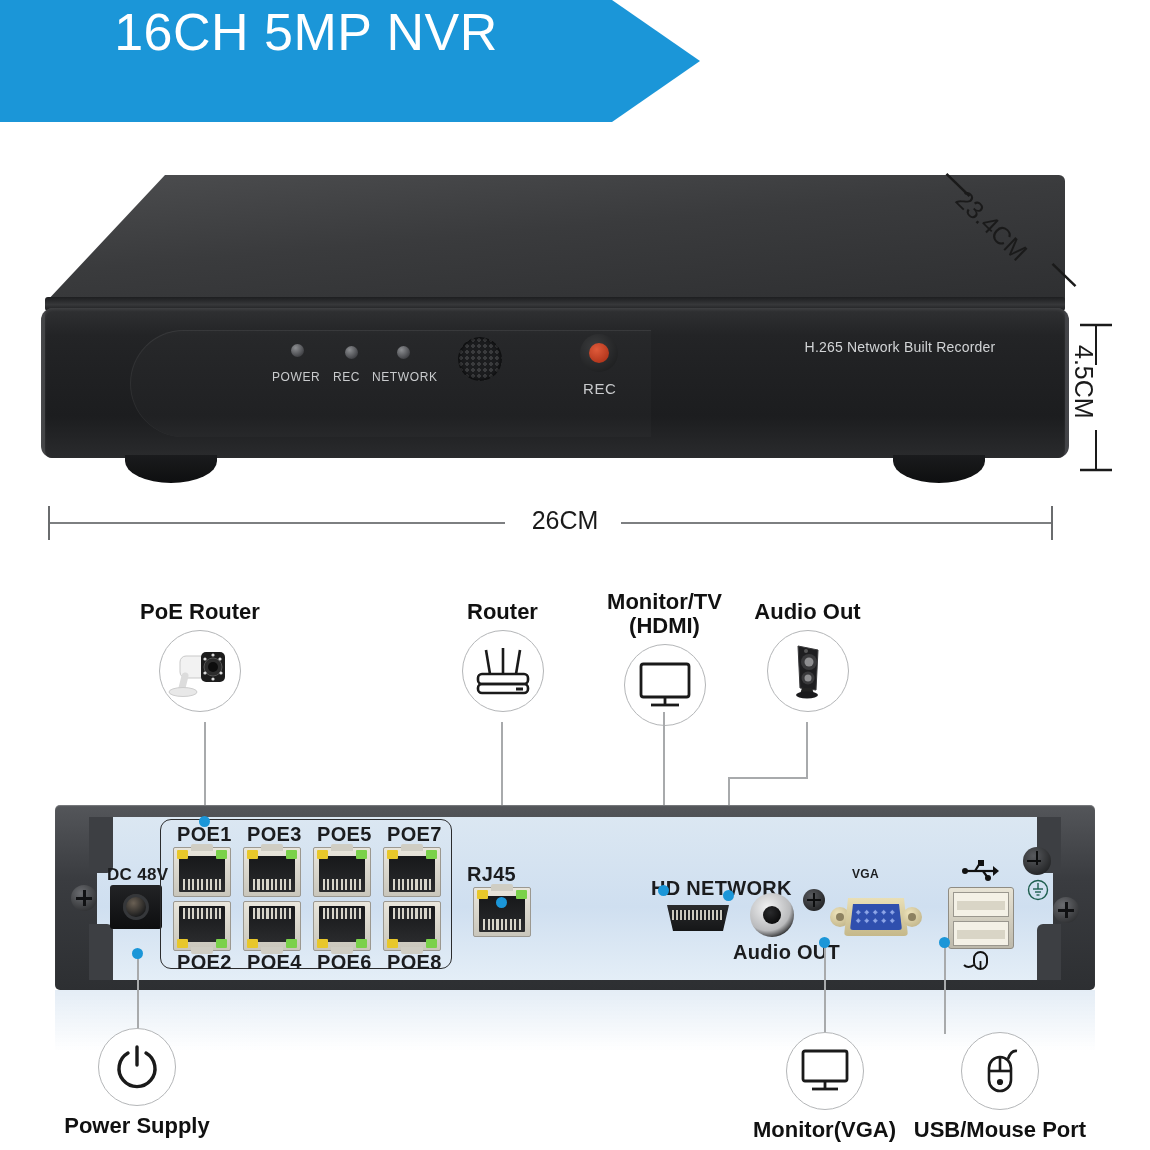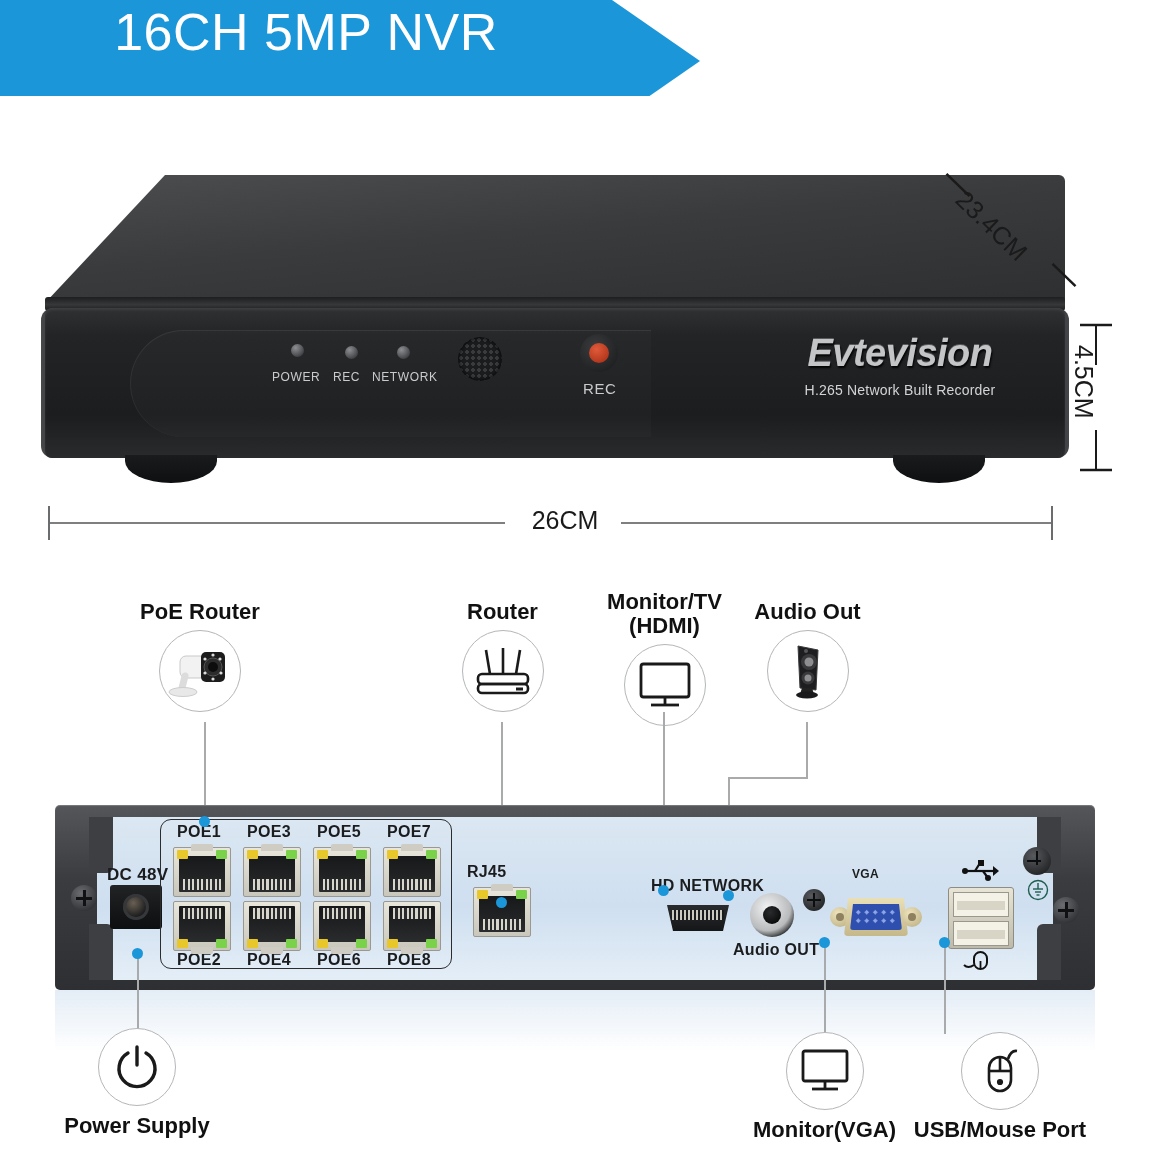--- a/index.html
+++ b/index.html
@@ -1,20 +1,20 @@
 <!DOCTYPE html>
 <html><head>
 <meta charset="utf-8">
 <style>
   html,body{margin:0;padding:0;background:#ffffff;}
   body{width:1150px;height:1150px;position:relative;overflow:hidden;
        font-family:"Liberation Sans",sans-serif;color:#111;}
 
   
-  #banner{position:absolute;left:0;top:0;width:700px;height:96px;}
+  #banner{position:absolute;left:0;top:0;width:700px;height:122px;}
   #banner .shape{position:absolute;left:0;top:0;width:100%;height:100%;
     background:#1b96d8;
     clip-path:polygon(0 0, 612px 0, 700px 61px, 612px 122px, 0 122px);}
   #banner .t1{position:absolute;left:0;top:6px;width:612px;text-align:center;
     color:#fff;font-size:52px;font-weight:400;letter-spacing:.5px;line-height:1;}
   #banner .t2{position:absolute;left:0;top:68px;width:612px;text-align:center;
     color:#fff;font-size:36px;font-weight:400;line-height:1;}
 
   
   #front{position:absolute;left:45px;top:175px;width:1020px;height:310px;}
@@ -100,21 +100,21 @@
   #rear .notchL{position:absolute;left:34px;top:12px;width:24px;height:56px;background:#3d3f43;border-radius:0 0 6px 0;}
   #rear .notchR{position:absolute;right:34px;top:12px;width:24px;height:56px;background:#3d3f43;border-radius:0 0 0 6px;}
   #rear .notchL2{position:absolute;left:34px;bottom:10px;width:24px;height:56px;background:#3d3f43;border-radius:0 6px 0 0;}
   #rear .notchR2{position:absolute;right:34px;bottom:10px;width:24px;height:56px;background:#3d3f43;border-radius:6px 0 0 0;}
   .bscrew{position:absolute;width:26px;height:26px;border-radius:50%;
     background:radial-gradient(circle at 38% 32%,#6b6d71,#202123);}
   .bscrew::before,.bscrew::after{content:"";position:absolute;background:#101113;}
   .bscrew::before{left:50%;top:5px;width:3px;height:16px;margin-left:-1.5px;}
   .bscrew::after{top:50%;left:5px;height:3px;width:16px;margin-top:-1.5px;}
 
-  .plabel{position:absolute;font-size:16px;color:#1b1c1e;white-space:nowrap;letter-spacing:.3px;}
+  .plabel{position:absolute;font-size:20px;color:#1b1c1e;white-space:nowrap;letter-spacing:.3px;}
   #poegroup{position:absolute;left:105px;top:14px;width:290px;height:148px;
     border:1.5px solid #2b2c2e;border-radius:11px;}
   .rj{position:absolute;width:56px;height:48px;border-radius:2px;
     background:linear-gradient(180deg,#e9e6dc,#c9c6bb);border:1px solid #9b9890;}
   .rj .mouth{position:absolute;left:5px;top:8px;right:5px;bottom:4px;
     background:linear-gradient(180deg,#17181a,#2a2b2d);border-radius:1px;}
   .rj .tab{position:absolute;left:17px;top:-4px;width:22px;height:7px;background:#cfcdc3;border-radius:2px 2px 0 0;}
   .rj .pins{position:absolute;left:9px;bottom:6px;width:38px;height:11px;
     background:repeating-linear-gradient(90deg,#d8d5ca 0 2px,#2a2b2d 2px 4.5px);}
   .rj .ly{position:absolute;left:3px;top:2px;width:11px;height:9px;background:#e8c72a;border-radius:1px;}
@@ -191,21 +191,20 @@
 
     <div id="speaker"></div>
 
     <div id="recbtn">
         <i></i>
       </div>
     <div class="ledlabel" style="left:538px;top:72px;font-size:15px">REC</div>
 
 
     <div id="brand">
-      <div class="logo">Evtevision</div>
       <div class="sub">H.265 Network Built Recorder</div>
     </div>
   </div>
   <div class="foot l"></div>
   <div class="foot r"></div>
 </div>
 
 <svg style="position:absolute;left:930px;top:165px;width:190px;height:330px">
   <line x1="12" y1="20" x2="44" y2="20" stroke="#1a1a1a" stroke-width="2.5" transform="rotate(44 28 20)"></line>
   <line x1="118" y1="110" x2="150" y2="110" stroke="#1a1a1a" stroke-width="2.5" transform="rotate(44 134 110)"></line>

